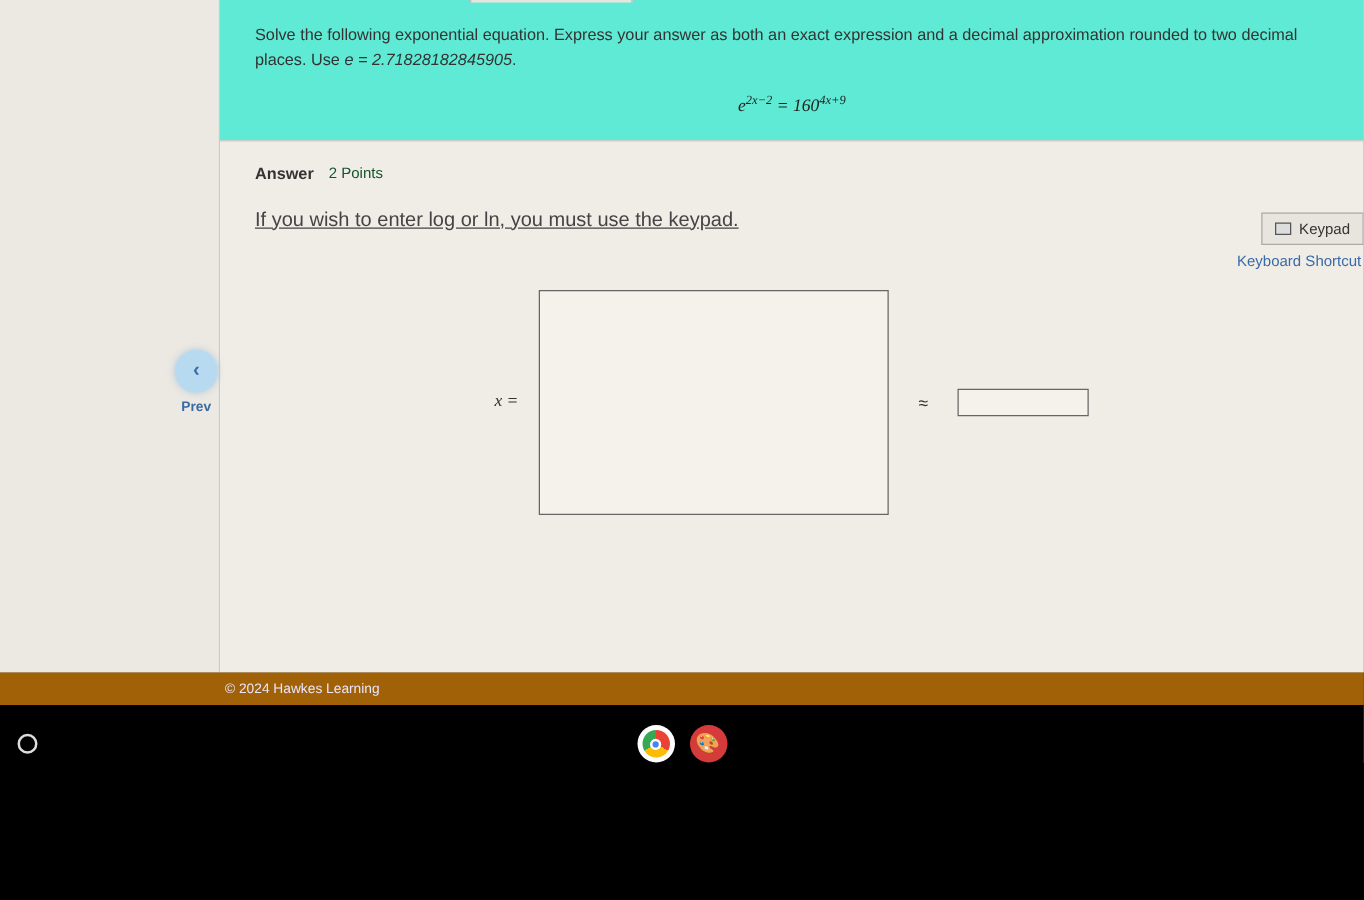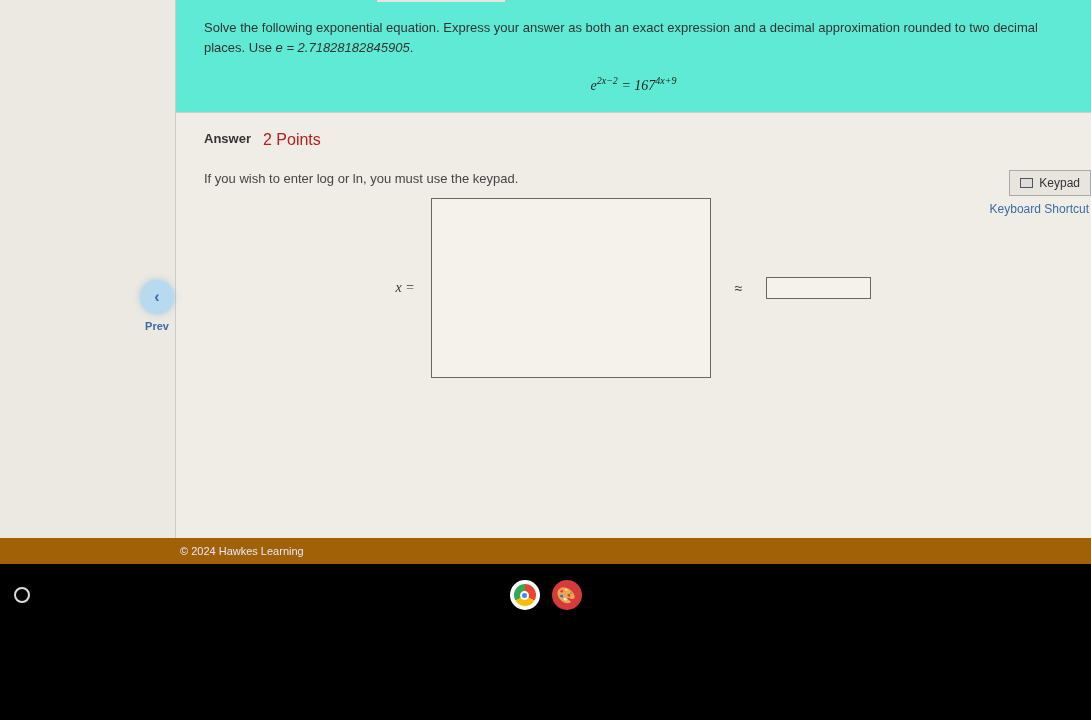--- a/index.html
+++ b/index.html
@@ -58,27 +58,28 @@
       display: flex;
       gap: 12px;
       margin-bottom: 22px;
     }
     .answer-label {
       font-weight: bold;
       font-size: 13px;
       color: #333;
     }
     .points-label {
+      font-size: 12px;
+      color: #14532d;
+    }
+    .hint-text {
       font-size: 16px;
-      color: #b91c1c;
-    }
-    .hint-text {
-      font-size: 13px;
       color: #444;
-      margin-bottom: 12px;
+      margin-bottom: 46px;
+      text-decoration: underline;
     }
     .input-row {
       display: flex;
       align-items: center;
       justify-content: center;
       gap: 10px;
     }
     .x-equals {
       font-family: 'Times New Roman', serif;
       font-style: italic;
@@ -254,21 +255,21 @@
   <div class="left-dot-area"></div>
 
   <div class="content-area">
     <div class="tab-stub"></div>
 
     <div class="question-card">
       <div class="instruction-text">
         <span>Solve the following exponential equation. Express your answer as both an exact expression and a decimal approximation rounded to two decimal places. Use </span><i>e = 2.71828182845905</i>.
       </div>
       <div class="equation-row">
-        <span>e</span><sup>2x−2</sup><span> = </span><span>167</span><sup>4x+9</sup>
+        <span>e</span><sup>2x−2</sup><span> = </span><span>160</span><sup>4x+9</sup>
       </div>
     </div>
 
     <div class="answer-section">
       <div class="answer-header">
         <span class="answer-label">Answer</span>
         <span class="points-label">2 Points</span>
       </div>
       <div class="hint-text">If you wish to enter log or ln, you must use the keypad.</div>
 

